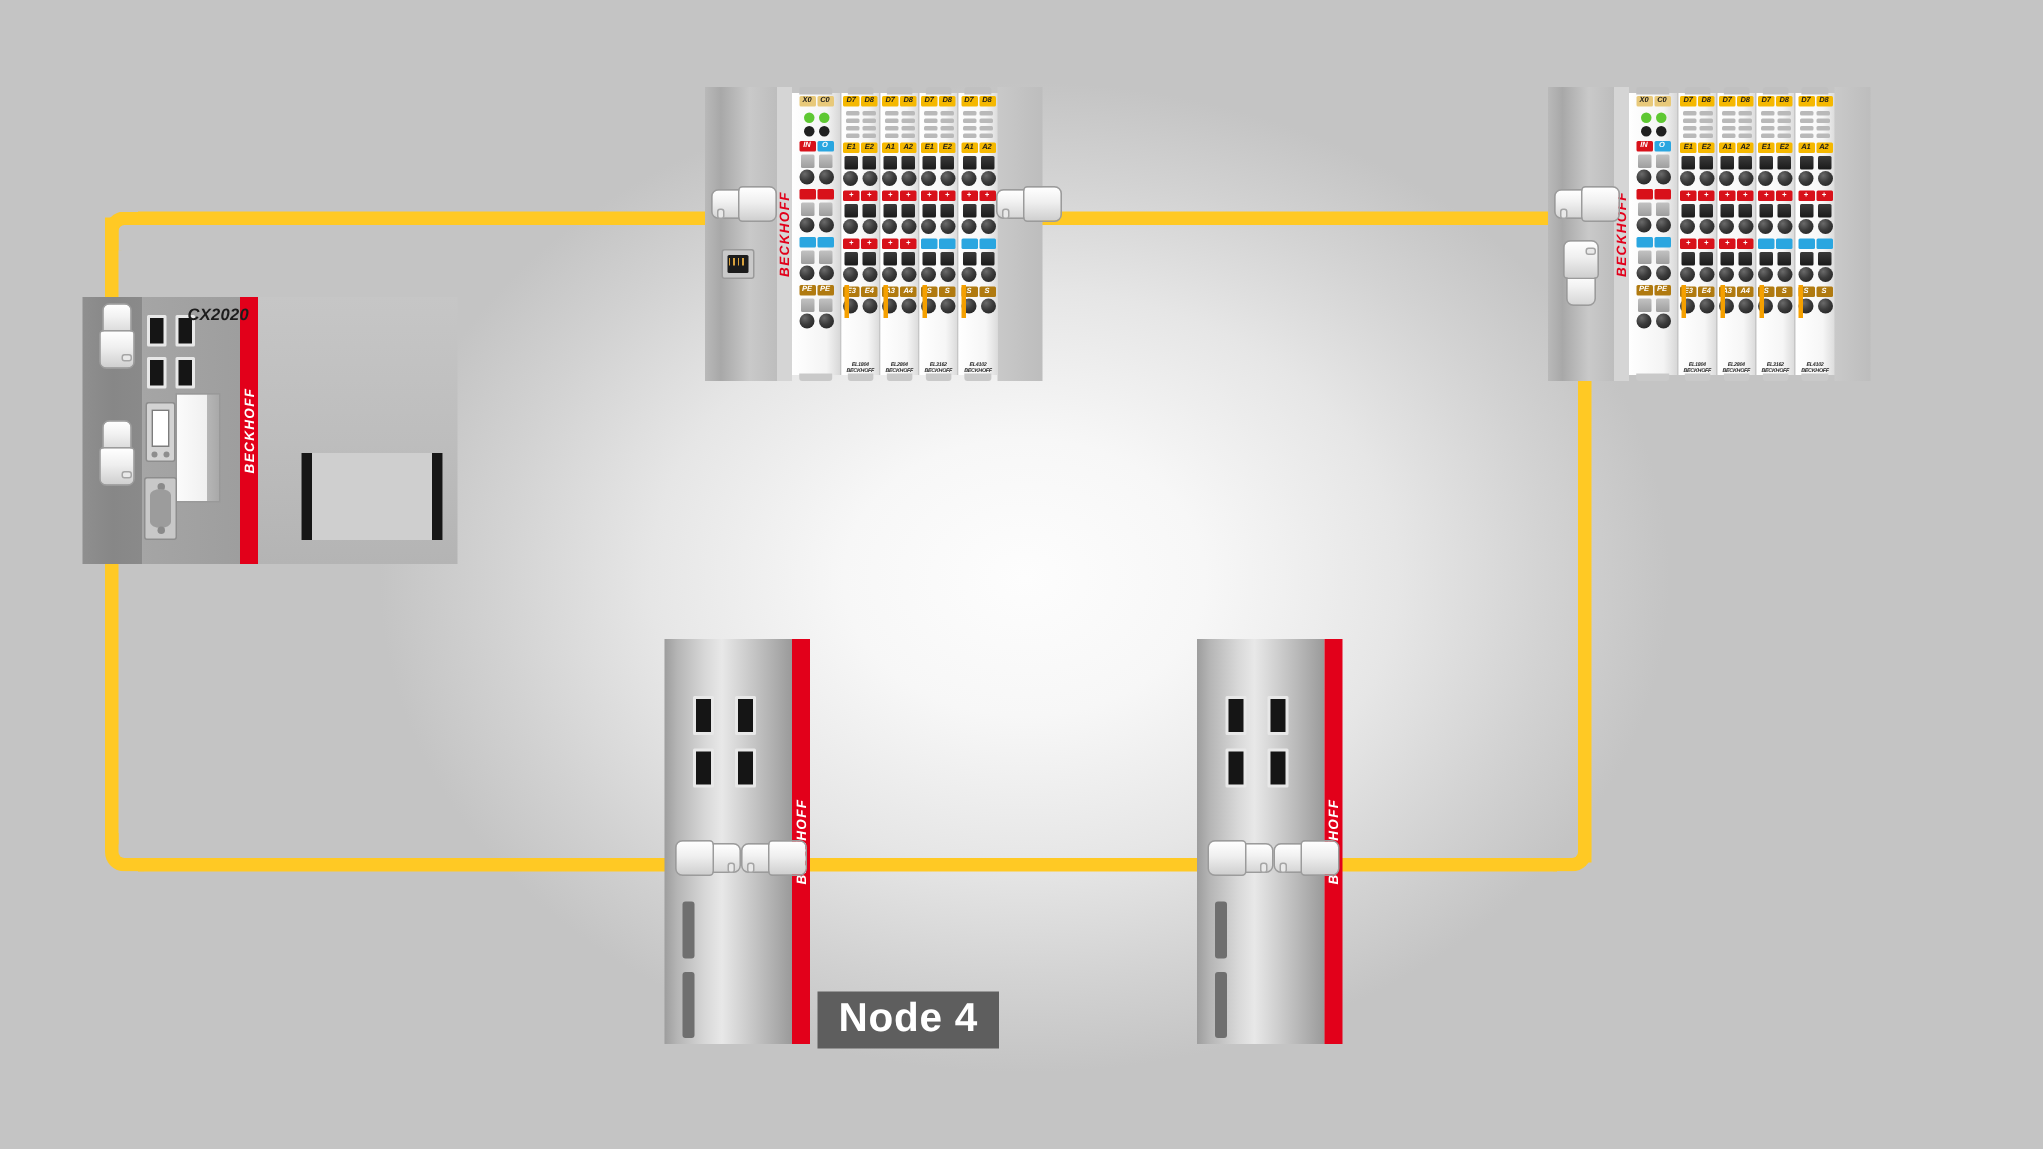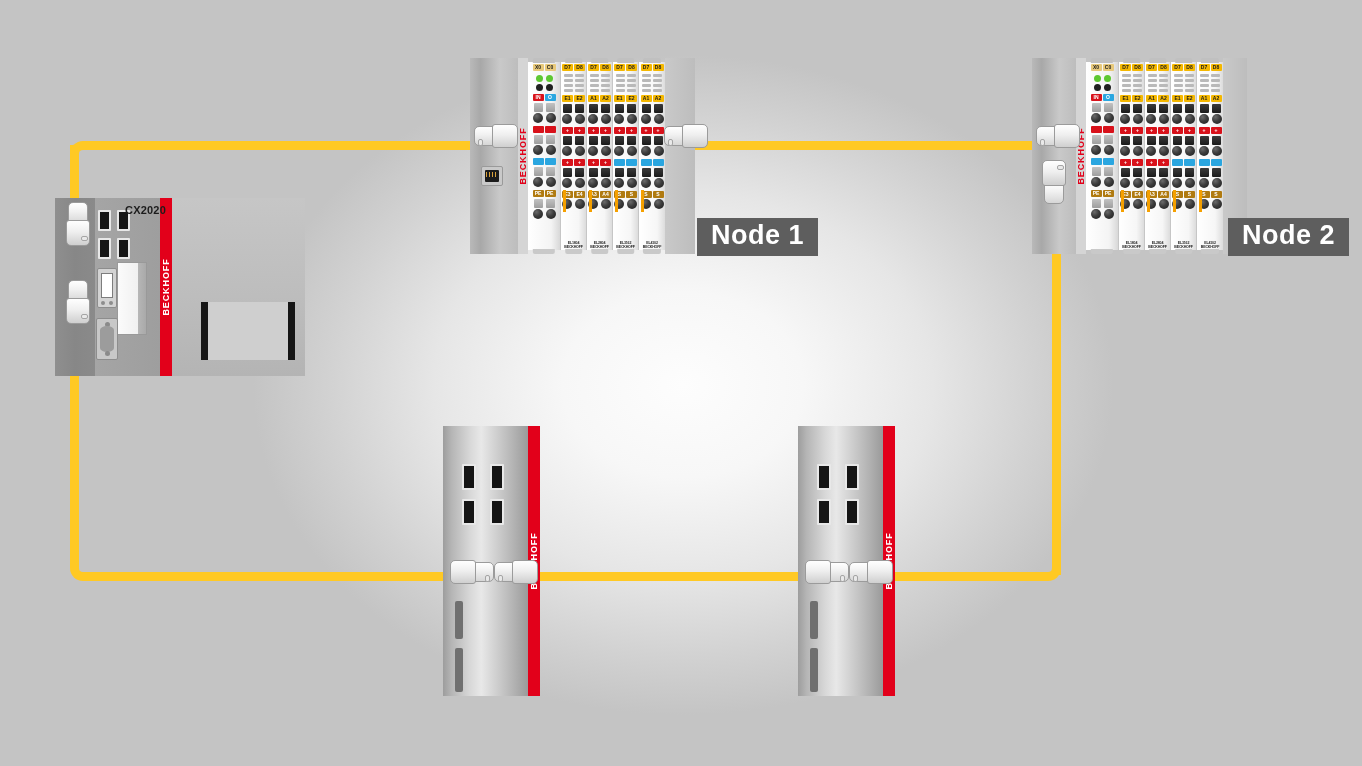--- a/index.html
+++ b/index.html
@@ -37,21 +37,21 @@
     font-size: 27px;
     font-weight: 700;
     letter-spacing: 0.5px;
     padding: 4px 14px 7px 14px;
     line-height: 1.0;
     white-space: nowrap;
     z-index: 30;
   }
 
   
-  .device { position: absolute; z-index: 10; }
+  .device { position: absolute; z-index: 10; font-style: italic; }
 
   .side-rail {
     position: absolute;
     background: linear-gradient(90deg,#b9b9b9 0%,#a8a8a8 22%,#c9c9c9 62%,#bdbdbd 100%);
   }
   .beck-strip {
     position: absolute;
     background: #e2001a;
   }
   .beck-strip span {
@@ -782,21 +782,20 @@
     <div class="boot" style="left:0; top:3px; width:22px; height:20px; border-radius:5px 2px 2px 5px;"></div>
     <div class="body" style="left:18px; top:1px; width:26px; height:24px; border-radius:3px 5px 5px 3px;"></div>
     <div class="tab" style="left:4px; top:16px; width:5px; height:7px;"></div>
   </div>
   <div class="plug" style="left:664px; top:123px; width:44px; height:26px; z-index:16;">
     <div class="boot" style="left:0; top:3px; width:22px; height:20px; border-radius:5px 2px 2px 5px;"></div>
     <div class="body" style="left:18px; top:1px; width:26px; height:24px; border-radius:3px 5px 5px 3px;"></div>
     <div class="tab" style="left:4px; top:16px; width:5px; height:7px;"></div>
   </div>
 
-  <div class="plate" style="left:697px; top:218px;">Node 1</div>
 
   <div class="device" style="left:1032px; top:58px; width:215px; height:196px;">
 
     <div class="side-rail" style="left:0; top:0; width:44px; height:196px;"></div>
     <div class="side-rail" style="left:191px; top:0; width:24px; height:196px;
                 background:linear-gradient(90deg,#c9c9c9 0%,#bdbdbd 100%);"></div>
 
     <div class="beck-strip" style="left:44px; top:0; width:10px; height:196px;
                 background:linear-gradient(90deg,#d5d5d5 0%,#d5d5d5 100%);">
       <span style="color:#e2001a; font-size:9px;">BECKHOFF</span>
@@ -1179,21 +1178,20 @@
     <div class="boot" style="left:0; top:3px; width:22px; height:20px; border-radius:5px 2px 2px 5px;"></div>
     <div class="body" style="left:18px; top:1px; width:26px; height:24px; border-radius:3px 5px 5px 3px;"></div>
     <div class="tab" style="left:4px; top:16px; width:5px; height:7px;"></div>
   </div>
   <div class="plug" style="left:1041px; top:160px; width:26px; height:44px; z-index:16;">
     <div class="boot" style="left:3px; top:22px; width:20px; height:22px; border-radius:2px 2px 5px 5px;"></div>
     <div class="body" style="left:1px; top:0; width:24px; height:26px; border-radius:5px 5px 3px 3px;"></div>
     <div class="tab" style="left:16px; top:5px; width:7px; height:5px;"></div>
   </div>
 
-  <div class="plate" style="left:1228px; top:218px;">Node 2</div>
 
   <div class="device" style="left:443px; top:426px; width:97px; height:270px;">
     <div class="ipc-body" style="left:0; top:0; width:85px; height:270px;"></div>
     <div class="beck-strip" style="left:85px; top:0; width:12px; height:270px;">
       <span>BECKHOFF</span>
     </div>
 
     <div class="usb" style="left:19px; top:38px; width:14px; height:26px;"></div>
     <div class="usb" style="left:47px; top:38px; width:14px; height:26px;"></div>
     <div class="usb" style="left:19px; top:73px; width:14px; height:26px;"></div>
@@ -1207,20 +1205,21 @@
     <div class="boot" style="left:22px; top:3px; width:22px; height:20px; border-radius:2px 5px 5px 2px;"></div>
     <div class="body" style="left:0; top:1px; width:26px; height:24px; border-radius:5px 3px 3px 5px;"></div>
     <div class="tab" style="left:35px; top:16px; width:5px; height:7px;"></div>
   </div>
   <div class="plug" style="left:494px; top:559px; width:44px; height:26px; z-index:16;">
     <div class="boot" style="left:0; top:3px; width:22px; height:20px; border-radius:5px 2px 2px 5px;"></div>
     <div class="body" style="left:18px; top:1px; width:26px; height:24px; border-radius:3px 5px 5px 3px;"></div>
     <div class="tab" style="left:4px; top:16px; width:5px; height:7px;"></div>
   </div>
 
+  <div class="plate" style="left:545px; top:661px;">Node 4</div>
 
   <div class="device" style="left:798px; top:426px; width:97px; height:270px;">
     <div class="ipc-body" style="left:0; top:0; width:85px; height:270px;"></div>
     <div class="beck-strip" style="left:85px; top:0; width:12px; height:270px;">
       <span>BECKHOFF</span>
     </div>
 
     <div class="usb" style="left:19px; top:38px; width:14px; height:26px;"></div>
     <div class="usb" style="left:47px; top:38px; width:14px; height:26px;"></div>
     <div class="usb" style="left:19px; top:73px; width:14px; height:26px;"></div>

